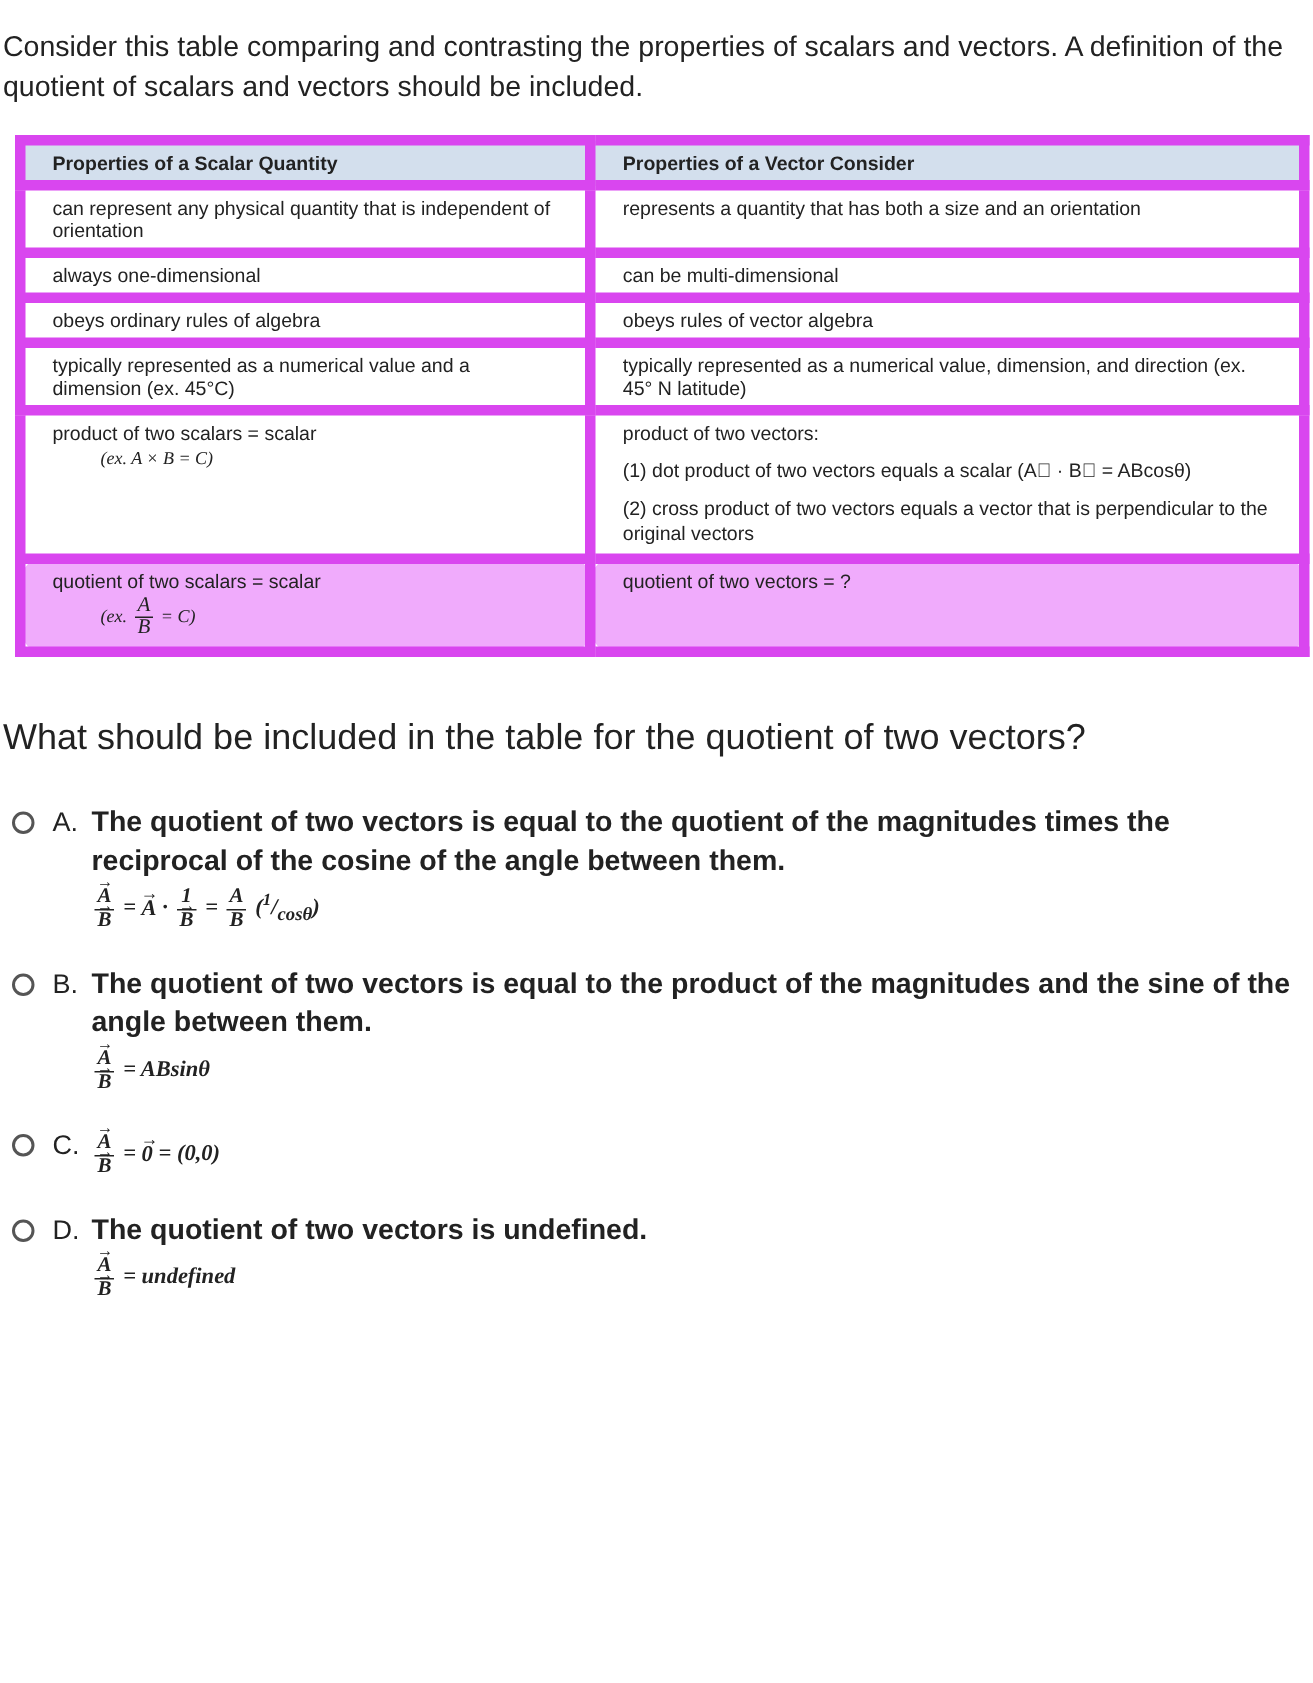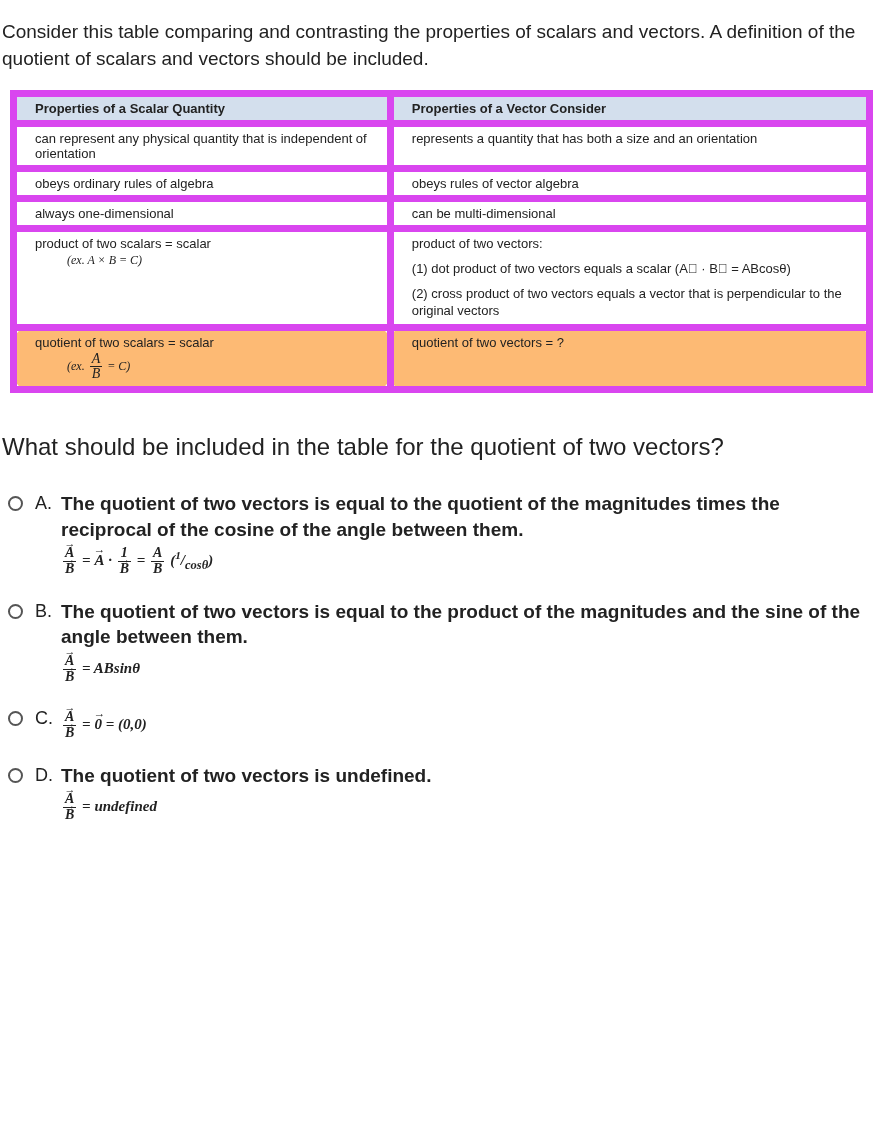--- a/index.html
+++ b/index.html
@@ -31,21 +31,21 @@
   table.prop th {
     background: #d3dfed;
     font-weight: bold;
     font-size: 13px;
   }
   table.prop td {
     background: #fff;
     border-radius: 15px;
   }
   tr.highlight td {
-    background: #fdba74;
+    background: #f0abfc;
   }
   .question {
     font-size: 24px;
     margin: 20px 0 30px 0;
   }
   .choices { margin: 0 0 20px 0; }
   .choice {
     display: flex;
     align-items: flex-start;
     margin-bottom: 22px;
@@ -112,26 +112,30 @@
   <tbody>
       <tr>
     <th>Properties of a Scalar Quantity</th>
     <th>Properties of a Vector Consider</th>
   </tr>
   <tr>
     <td>can represent any physical quantity that is independent of orientation</td>
     <td>represents a quantity that has both a size and an orientation</td>
   </tr>
   <tr>
+    <td>always one-dimensional</td>
+    <td>can be multi-dimensional</td>
+  </tr>
+  <tr>
     <td>obeys ordinary rules of algebra</td>
     <td>obeys rules of vector algebra</td>
   </tr>
   <tr>
-    <td>always one-dimensional</td>
-    <td>can be multi-dimensional</td>
+    <td>typically represented as a numerical value and a dimension (ex. 45°C)</td>
+    <td>typically represented as a numerical value, dimension, and direction (ex. 45° N latitude)</td>
   </tr>
   <tr>
     <td class="cell-multi">
       <div>product of two scalars = scalar</div>
       <div class="tbl-formula">(ex. A × B = C)</div>
     </td>
     <td class="cell-multi">
       <div>product of two vectors:</div>
       <div class="sub">(1) dot product of two vectors equals a scalar (A⃗ · B⃗ = ABcosθ)</div>
       <div class="sub">(2) cross product of two vectors equals a vector that is perpendicular to the original vectors</div>

